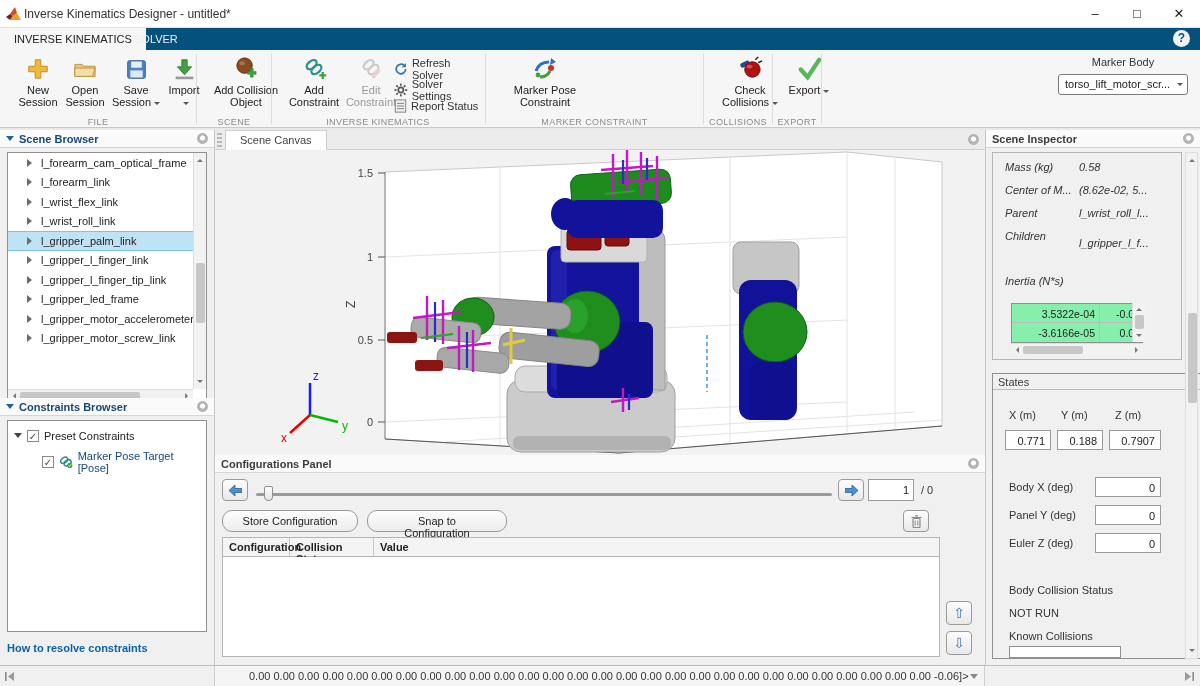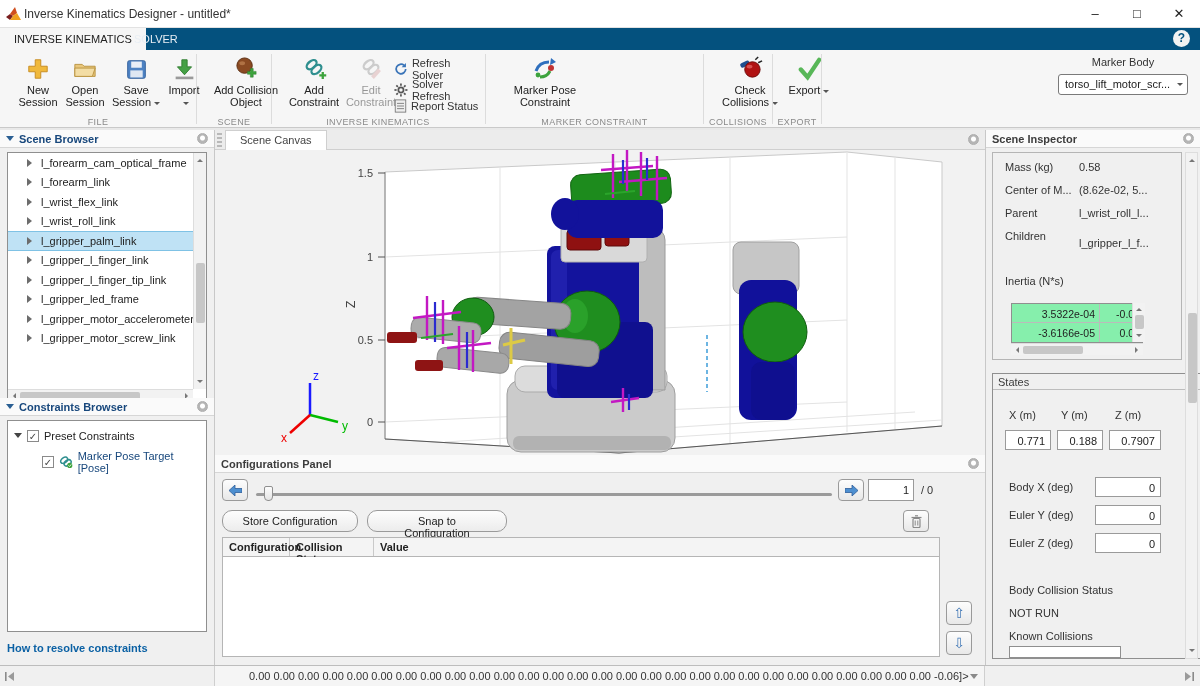--- a/index.html
+++ b/index.html
@@ -71,21 +71,21 @@
   .cfg-btn { position:absolute; top:37px; height:22px; background:linear-gradient(#fdfdfd,#ececec); border:1px solid #9a9a9a; border-radius:10px; font-size:11px; color:#222; padding:4px 16px 0; text-align:center; }
   #trash-btn { position:absolute; left:688px; top:37px; width:26px; height:22px; }
   #cfg-table-hdr { position:absolute; left:7px; top:64px; width:718px; height:20px; background:#f4f4f4; border:1px solid #b5b5b5; display:flex; font-size:11px; font-weight:bold; color:#222; }
   #cfg-table-hdr .c { padding:3px 0 0 6px; border-right:1px solid #c9c9c9; }
   #cfg-table-body { position:absolute; left:7px; top:84px; width:718px; height:100px; background:#fff; border:1px solid #b5b5b5; border-top:none; }
   .updown { position:absolute; left:731px; width:26px; height:24px; background:linear-gradient(#fdfdfd,#e8e8e8); border:1px solid #9a9a9a; border-radius:4px; color:#3f76b5; font-size:14px; text-align:center; line-height:22px; }
 
   
   #right-col { left:985px; top:130px; width:215px; height:535px; background:#f0f0f0; border-left:1px solid #c8c8c8; }
   #insp-box { position:absolute; left:6px; top:22px; width:190px; height:208px; border:1px solid #b5b5b5; overflow:hidden; }
-  .insp-row { position:absolute; font-size:11px; color:#333; white-space:nowrap; }
+  .insp-row { position:absolute; font-size:11px; color:#333; white-space:nowrap;font-style:italic; }
   .itable { position:absolute; left:18px; top:150px; width:132px; border:1px solid #8f8f8f; background:#86efac; font-size:10.5px; color:#222; }
   .itable .ir { display:flex; border-bottom:1px solid #bbb; height:19px; }
   .itable .ic1 { width:88px; text-align:right; padding:4px 4px 0 0; border-right:1px solid #bbb; }
   .itable .ic2 { flex:1; text-align:right; padding:4px 2px 0 0; overflow:hidden; }
   #states-box { position:absolute; left:6px; top:243px; width:224px; height:286px; border:1px solid #8f8f8f; background:#f0f0f0; }
   #states-hdr { height:16px; border-bottom:1px solid #bdbdbd; font-size:11px; color:#3c3c3c; padding:2px 0 0 5px; }
   .st-lbl { position:absolute; font-size:11px; color:#333; }
   .st-input { position:absolute; height:20px; border:1px solid #9a9a9a; background:#fff; font-size:11px; color:#222; text-align:right; padding:4px 5px 0 0; }
   #rc-vscroll { position:absolute; right:2px; top:22px; width:13px; height:507px; background:#f2f2f2; border:1px solid #ddd; }
 
@@ -211,21 +211,21 @@
             <line x1="8" y1="0.5" x2="8" y2="3"></line>
             <line x1="8" y1="13" x2="8" y2="15.5"></line>
             <line x1="0.5" y1="8" x2="3" y2="8"></line>
             <line x1="13" y1="8" x2="15.5" y2="8"></line>
             <line x1="2.7" y1="2.7" x2="4.5" y2="4.5"></line>
             <line x1="11.5" y1="11.5" x2="13.3" y2="13.3"></line>
             <line x1="2.7" y1="13.3" x2="4.5" y2="11.5"></line>
             <line x1="11.5" y1="4.5" x2="13.3" y2="2.7"></line>
           </g>
         </svg>
-      <span>Solver Refresh</span>
+      <span>Solver Settings</span>
     </div>
     <div class="small-act" style="left:122px;top:49px">
       <svg width="13" height="14" viewBox="0 0 14 16">
           <rect x="1" y="1" width="12" height="14" fill="#eee" stroke="#777"></rect>
           <line x1="3" y1="5" x2="11" y2="5" stroke="#777"></line>
           <line x1="3" y1="8" x2="11" y2="8" stroke="#777"></line>
           <line x1="3" y1="11" x2="11" y2="11" stroke="#777"></line>
         </svg>
       <span>Report Status</span>
     </div>
@@ -575,21 +575,21 @@
   <div id="states-box">
     <div id="states-hdr">States</div>
     <span class="st-lbl" style="left:16px;top:35px">X (m)</span>
     <span class="st-lbl" style="left:68px;top:35px">Y (m)</span>
     <span class="st-lbl" style="left:122px;top:35px">Z (m)</span>
     <div class="st-input" style="left:12px;top:56px;width:46px">0.771</div>
     <div class="st-input" style="left:64px;top:56px;width:46px">0.188</div>
     <div class="st-input" style="left:116px;top:56px;width:52px">0.7907</div>
     <span class="st-lbl" style="left:16px;top:107px">Body X (deg)</span>
     <div class="st-input" style="left:102px;top:103px;width:66px">0</div>
-    <span class="st-lbl" style="left:16px;top:135px">Euler Y (deg)</span>
+    <span class="st-lbl" style="left:16px;top:135px">Panel Y (deg)</span>
     <div class="st-input" style="left:102px;top:131px;width:66px">0</div>
     <span class="st-lbl" style="left:16px;top:163px">Euler Z (deg)</span>
     <div class="st-input" style="left:102px;top:159px;width:66px">0</div>
     <span class="st-lbl" style="left:16px;top:210px">Body Collision Status</span>
     <span class="st-lbl" style="left:16px;top:233px">NOT RUN</span>
     <span class="st-lbl" style="left:16px;top:256px">Known Collisions</span>
     <div style="position:absolute;left:16px;top:272px;width:112px;height:12px;background:#fff;border:1px solid #8f8f8f"></div>
   </div>
 
   <div class="vscroll" id="rc-vscroll">

